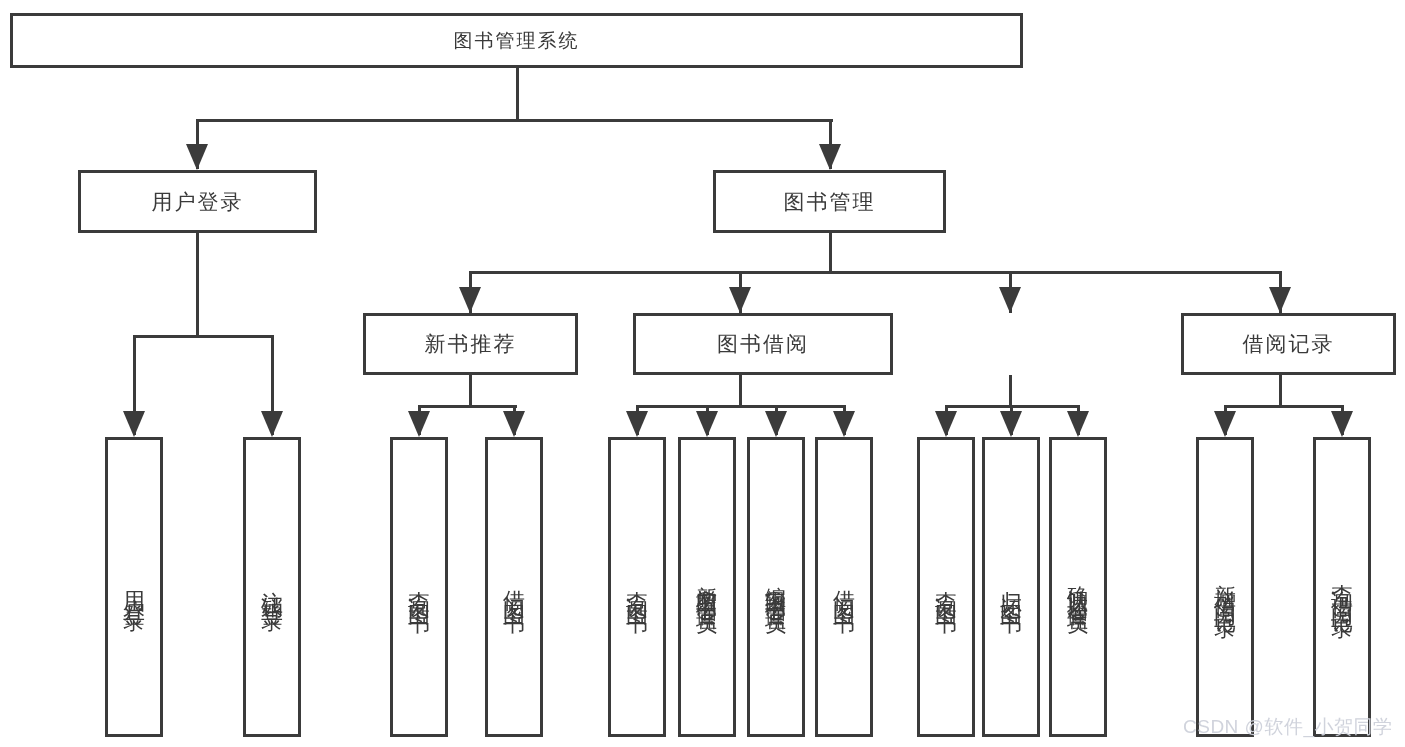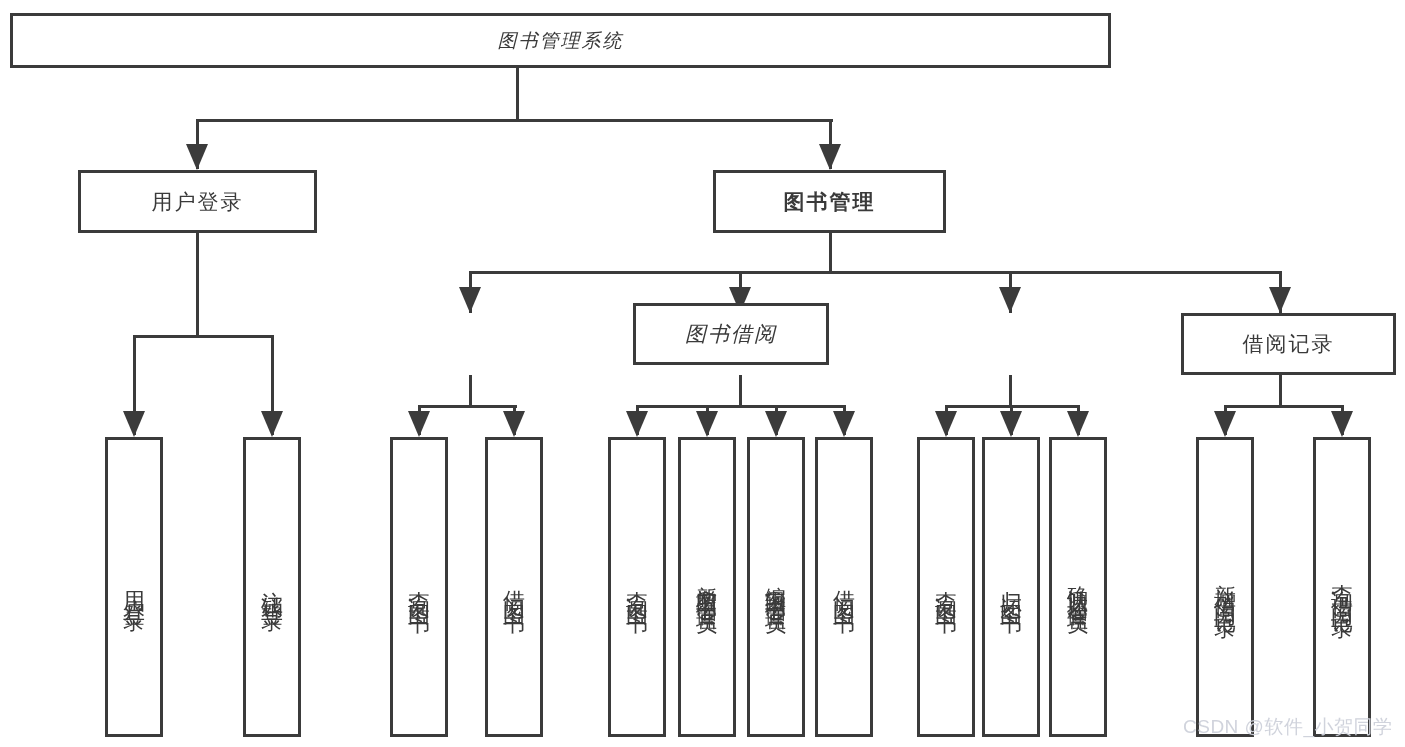--- a/index.html
+++ b/index.html
@@ -38,35 +38,35 @@
     position:absolute;left:1183px;top:714px;
     font-size:19px;color:rgba(205,209,218,0.95);
     letter-spacing:0.5px;white-space:nowrap;
   }
 </style>
 </head>
 <body>
 
 <div class="stage">
 
-  <div class="box title" style="left:10px;top:13px;width:1101px;height:55px;font-style:italic;">
+  <div class="box title" style="left:10px;top:13px;width:1013px;height:55px;">
     <span>图书管理系统</span>
   </div>
 
   <div class="vline" style="left:516px;top:68px;height:52px;"></div>
   <div class="hline" style="left:196px;top:119px;width:637px;"></div>
   <div class="vline" style="left:196px;top:119px;height:50px;"></div>
   <div class="arrow" style="left:186px;top:144px;"></div>
   <div class="vline" style="left:829px;top:119px;height:50px;"></div>
   <div class="arrow" style="left:819px;top:144px;"></div>
 
   <div class="box" style="left:78px;top:170px;width:239px;height:63px;">
     <span>用户登录</span>
   </div>
-  <div class="box" style="left:713px;top:170px;width:233px;height:63px;font-weight:bold;">
+  <div class="box" style="left:713px;top:170px;width:233px;height:63px;">
     <span>图书管理</span>
   </div>
 
   <div class="vline" style="left:196px;top:233px;height:104px;"></div>
   <div class="hline" style="left:133px;top:335px;width:141px;"></div>
   <div class="vline" style="left:133px;top:335px;height:100px;"></div>
   <div class="arrow" style="left:123px;top:411px;"></div>
   <div class="vline" style="left:271px;top:335px;height:100px;"></div>
   <div class="arrow" style="left:261px;top:411px;"></div>
 
@@ -74,21 +74,24 @@
   <div class="hline" style="left:469px;top:271px;width:813px;"></div>
   <div class="vline" style="left:469px;top:271px;height:42px;"></div>
   <div class="arrow" style="left:459px;top:287px;"></div>
   <div class="vline" style="left:739px;top:271px;height:42px;"></div>
   <div class="arrow" style="left:729px;top:287px;"></div>
   <div class="vline" style="left:1009px;top:271px;height:42px;"></div>
   <div class="arrow" style="left:999px;top:287px;"></div>
   <div class="vline" style="left:1279px;top:271px;height:42px;"></div>
   <div class="arrow" style="left:1269px;top:287px;"></div>
 
-  <div class="box" style="left:633px;top:303px;width:196px;height:62px;font-style:italic;">
+  <div class="box" style="left:363px;top:313px;width:215px;height:62px;">
+    <span>新书推荐</span>
+  </div>
+  <div class="box" style="left:633px;top:313px;width:260px;height:62px;">
     <span>图书借阅</span>
   </div>
   <div class="box" style="left:1173px;top:313px;width:215px;height:62px;margin-left:8px;">
     <span>借阅记录</span>
   </div>
 
   <div class="vline" style="left:469px;top:375px;height:32px;"></div>
   <div class="hline" style="left:418px;top:405px;width:99px;"></div>
   <div class="vline" style="left:418px;top:405px;height:30px;"></div>
   <div class="arrow" style="left:408px;top:411px;"></div>

